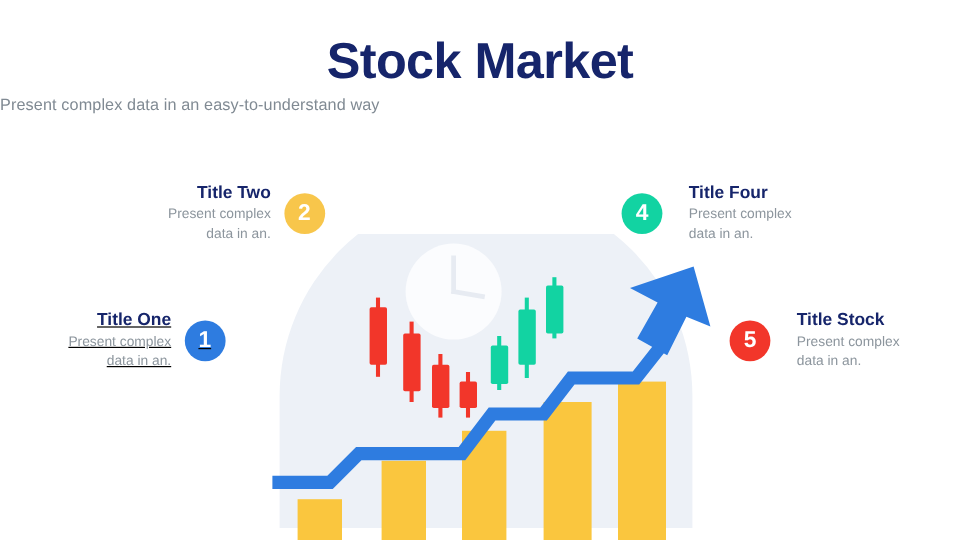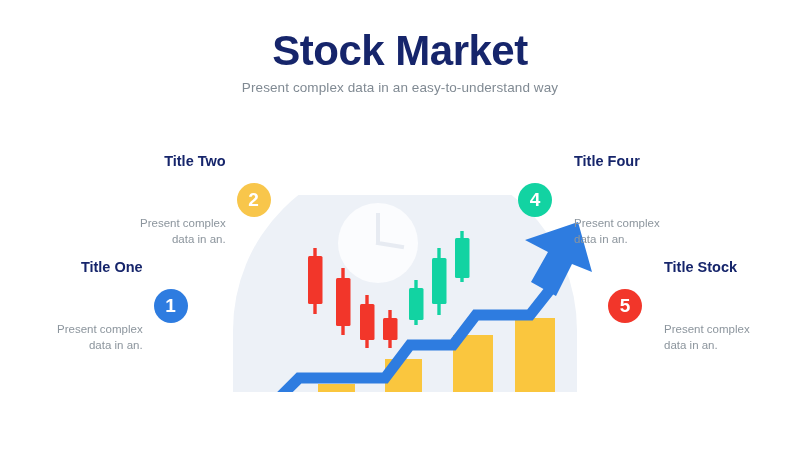--- a/index.html
+++ b/index.html
@@ -3,70 +3,69 @@
 <meta charset="utf-8">
 <style>
   html,body{margin:0;padding:0;}
   body{
     width:800px;height:450px;
     background:#ffffff;
     font-family:"Liberation Sans", sans-serif;
     overflow:hidden;
     position:relative;
   }
-  .stage{position:absolute;left:0;top:0;width:800px;height:392px;overflow:hidden;}
+  .stage{position:absolute;left:0;top:0;width:800px;height:450px;overflow:hidden;}
 
   
   .title{
     position:absolute;left:0;top:27px;width:800px;
     text-align:center;
     font-size:42px;font-weight:bold;
     letter-spacing:-0.5px;
     color:#16256B;
     line-height:1.15;
   }
   .subtitle{
     position:absolute;left:0;top:80px;width:800px;
-    text-align:center;
     font-size:13.5px;font-weight:normal;
     color:#808a93;
     letter-spacing:.1px;
   }
 
   
   .illustration{position:absolute;left:215px;top:195px;width:380px;height:255px;}
   .illustration svg{display:block;}
 
   
   .step{position:absolute;display:flex;align-items:center;}
   .step.left{flex-direction:row;}
   .step.right{flex-direction:row;}
   .badge{
     width:34px;height:34px;border-radius:50%;
     flex:0 0 34px;
     display:flex;align-items:center;justify-content:center;
     color:#ffffff;font-size:19px;font-weight:bold;
     line-height:1;
   }
-  .txt{display:flex;flex-direction:column;gap:44px;}
+  .txt{display:flex;flex-direction:column;}
   .txt .t{
     font-size:14.5px;font-weight:bold;color:#16256B;
     line-height:1.25;margin-bottom:2px;
     white-space:nowrap;
   }
   .txt .d{
     font-size:11.5px;font-weight:normal;color:#8c959d;
     line-height:1.35;
     white-space:pre-line;
   }
   .step.left .txt{text-align:right;align-items:flex-end;margin-right:11px;}
   .step.right .txt{text-align:left;align-items:flex-start;margin-left:22px;}
 
   
-  #step1{left:57px;top:258px;}
+  #step1{left:57px;top:258px;text-decoration:underline;}
   #step2{left:140px;top:152px;}
   #step4{left:518px;top:152px;}
   #step5{left:608px;top:258px;}
 </style>
 </head>
 <body>
 
 <div class="stage">
 
   <div class="title">Stock Market</div>

